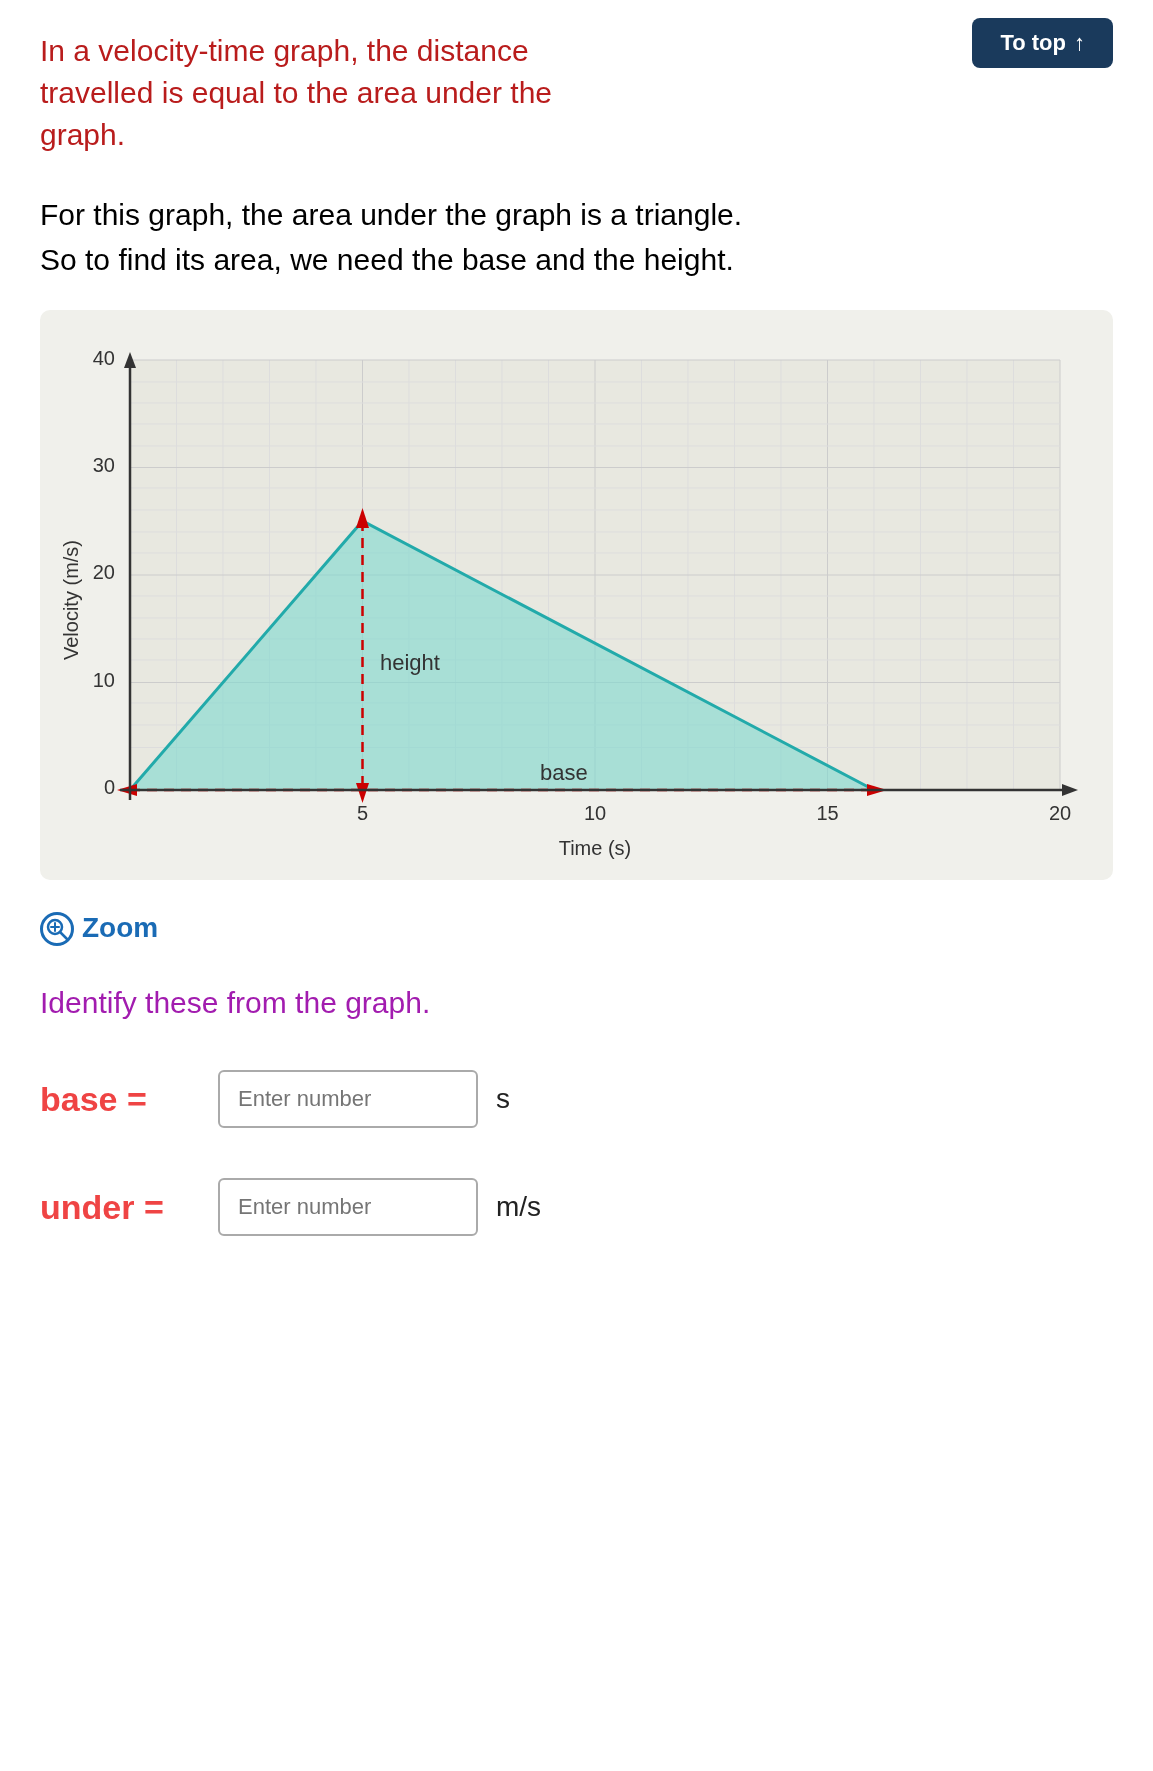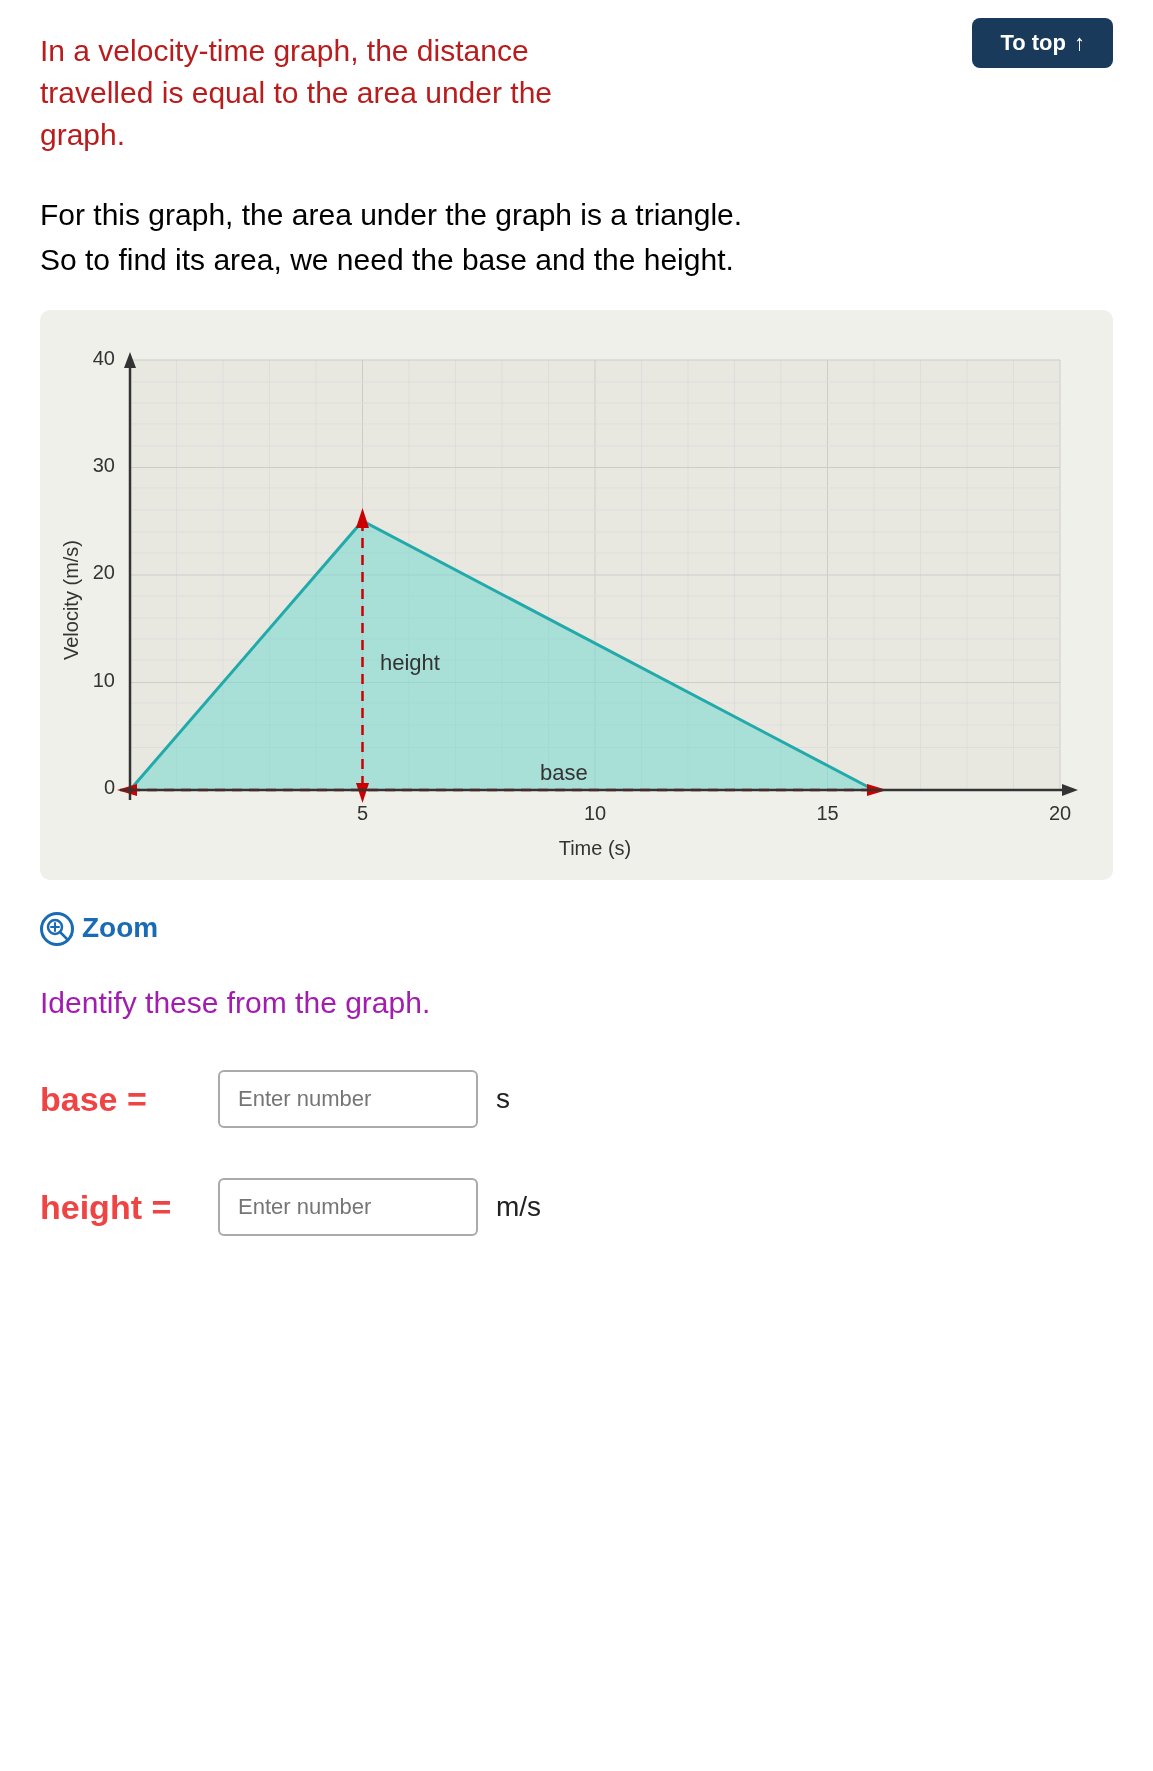--- a/index.html
+++ b/index.html
@@ -248,18 +248,18 @@
 
   <p class="identify-text">Identify these from the graph.</p>
 
   <div class="input-row">
     <span class="input-label">base =</span>
     <input class="number-input" type="text" placeholder="Enter number" style="">
     <span class="unit-label">s</span>
   </div>
 
   <div class="input-row">
-    <span class="input-label">height =</span>
+    <span class="input-label">under =</span>
     <input class="number-input" type="text" placeholder="Enter number" style="">
     <span class="unit-label">m/s</span>
   </div>
 
 </div>
 
 </body></html>

